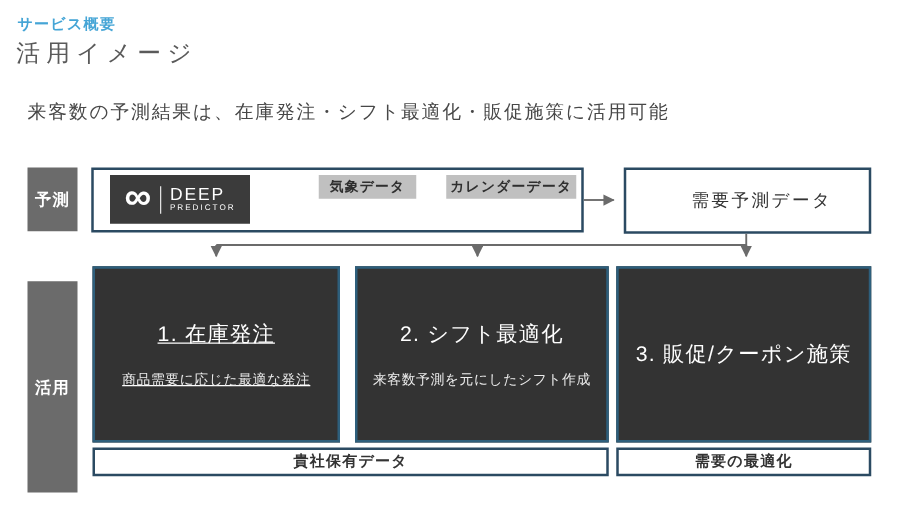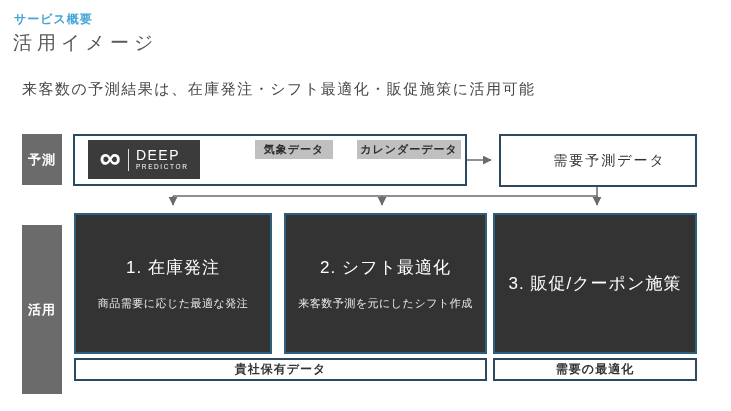--- a/index.html
+++ b/index.html
@@ -51,21 +51,21 @@
     position:absolute;left:499px;top:134px;width:198px;height:53px;
     background:#ffffff;border:2px solid #2b4a62;box-sizing:border-box;
     display:flex;align-items:center;justify-content:center;
     font-size:14px;color:#333333;letter-spacing:2px;padding-left:23px;
   }
   .use-box{
     position:absolute;top:213px;height:141px;background:#333333;
     border:2px solid #2e5f7c;box-sizing:border-box;color:#ffffff;
     display:flex;flex-direction:column;align-items:center;justify-content:center;gap:17px;
   }
-  .use-box.b1{left:74px;width:198px;}
+  .use-box.b1{left:74px;width:198px;text-decoration:underline;}
   .use-box.b2{left:284px;width:203px;}
   .use-box.b3{left:493px;width:204px;}
   .use-title{font-size:17px;letter-spacing:1px;}
   .use-desc{font-size:11px;color:#ececec;letter-spacing:0.5px;}
   .footer-bar{
     position:absolute;top:358px;height:23px;background:#ffffff;
     border:2px solid #2b4a62;box-sizing:border-box;
     display:flex;align-items:center;justify-content:center;
     font-size:12px;font-weight:bold;color:#333333;letter-spacing:1px;
   }

